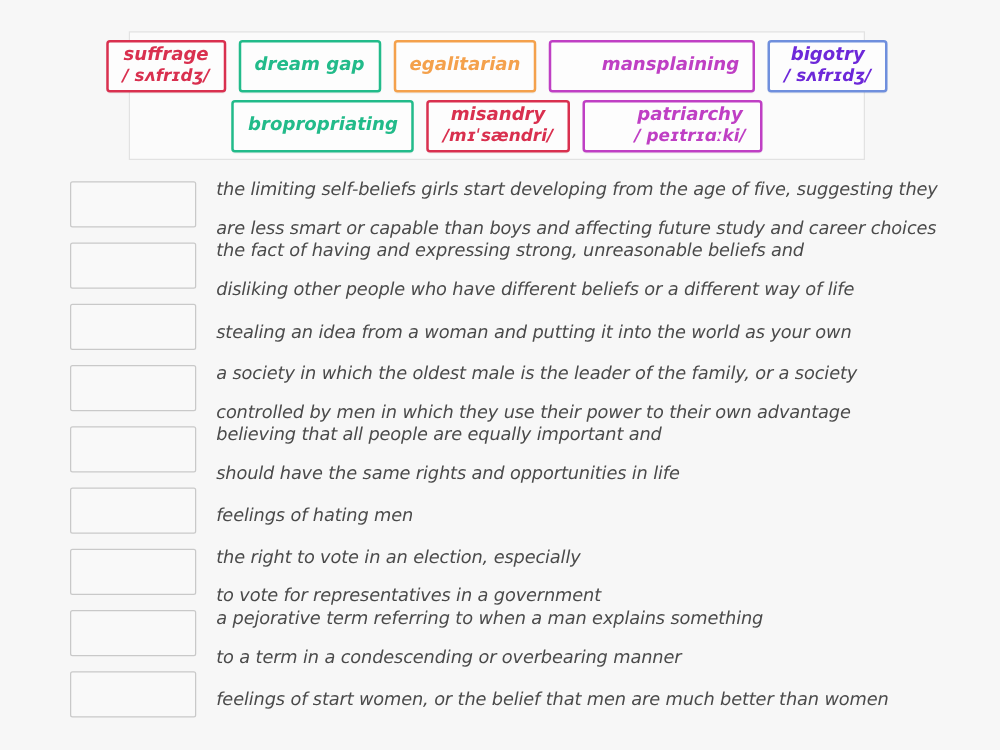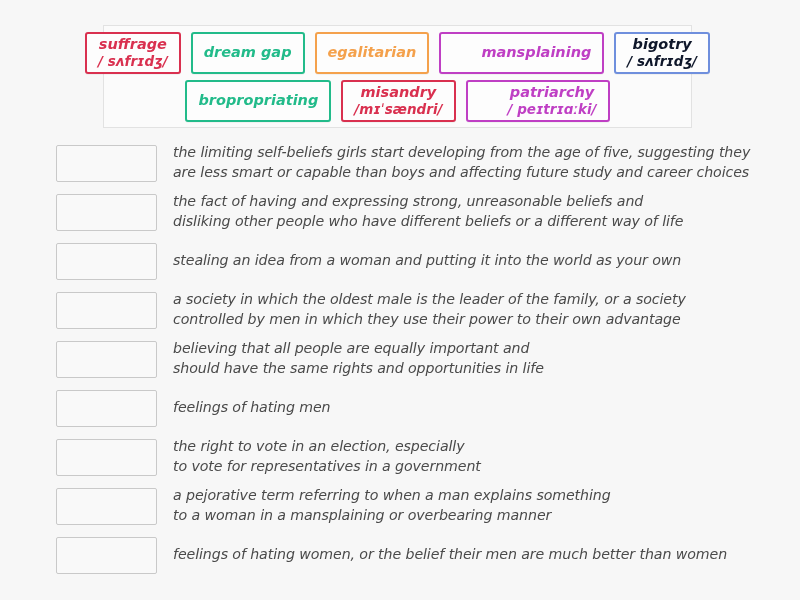--- a/index.html
+++ b/index.html
@@ -107,41 +107,42 @@
     font-family: "DejaVu Sans", sans-serif;
     font-style: italic;
     font-size: 14.2px;
     line-height: 1.38;
     color: #4a4a4a;
     letter-spacing: -0.1px;
   }
   .definition .dl {
     display: block;
     white-space: nowrap;
+    margin-top: 11px;
   }
 </style>
 </head>
 <body>
 
 <div id="word-bank">
   <div class="bank-row row-1">
       <div class="word-card c-crimson" style="border-color: rgb(217, 48, 79); color: rgb(217, 48, 79);">
         <span class="w-term">suffrage</span>
         <span class="w-ipa">/ sʌfrɪdʒ/</span>
       </div>
       <div class="word-card c-green single" style="border-color: rgb(34, 187, 138); color: rgb(34, 187, 138); font-style: italic;">
         <span class="w-term">dream gap</span>
       </div>
       <div class="word-card c-orange single" style="border-color: rgb(244, 161, 76); color: rgb(244, 161, 76);">
         <span class="w-term">egalitarian</span>
       </div>
       <div class="word-card c-purple single" style="border-color: rgb(191, 63, 196); color: rgb(191, 63, 196);">
         <span class="w-term">mansplaining</span>
       </div>
-      <div class="word-card c-blue" style="border-color: rgb(111, 143, 221); color: #0f172a;">
+      <div class="word-card c-blue" style="border-color: rgb(111, 143, 221); color: #6d28d9;">
         <span class="w-term">bigotry</span>
         <span class="w-ipa">/ sʌfrɪdʒ/</span>
       </div>
     </div>
   <div class="bank-row row-2">
       <div class="word-card c-green single" style="border-color: rgb(34, 187, 138); color: rgb(34, 187, 138);">
         <span class="w-term">bropropriating</span>
       </div>
       <div class="word-card c-crimson" style="border-color: rgb(217, 48, 79); color: rgb(217, 48, 79);">
         <span class="w-term">misandry</span>
@@ -199,22 +200,22 @@
       <div class="drop-box"></div>
       <div class="definition">
         <span class="dl">the right to vote in an election, especially</span>
         <span class="dl">to vote for representatives in a government</span>
       </div>
     </div>
     <div class="match-row">
       <div class="drop-box"></div>
       <div class="definition">
         <span class="dl">a pejorative term referring to when a man explains something</span>
-        <span class="dl">to a woman in a mansplaining or overbearing manner</span>
-      </div>
-    </div>
-    <div class="match-row">
-      <div class="drop-box"></div>
-      <div class="definition">
-        <span class="dl">feelings of hating women, or the belief their men are much better than women</span>
+        <span class="dl">to a term in a condescending or overbearing manner</span>
+      </div>
+    </div>
+    <div class="match-row">
+      <div class="drop-box"></div>
+      <div class="definition">
+        <span class="dl">feelings of start women, or the belief that men are much better than women</span>
       </div>
     </div>
   </div>
 
 </body></html>

